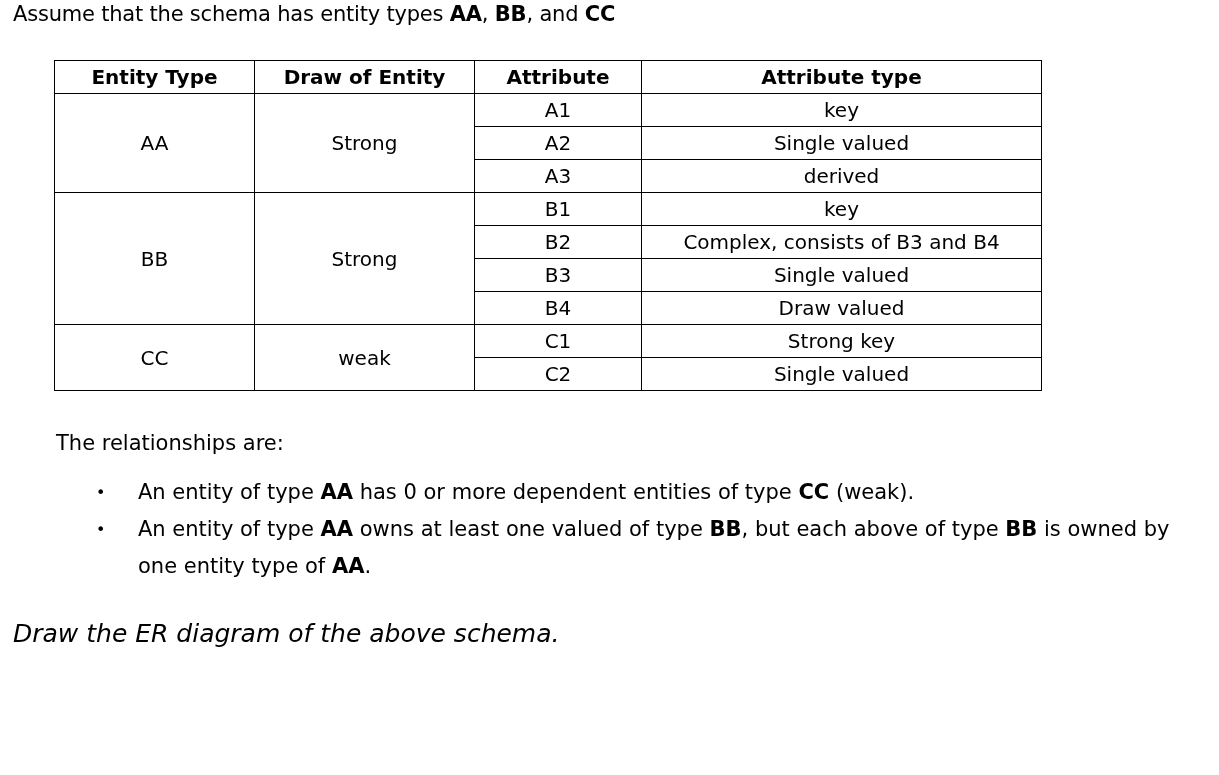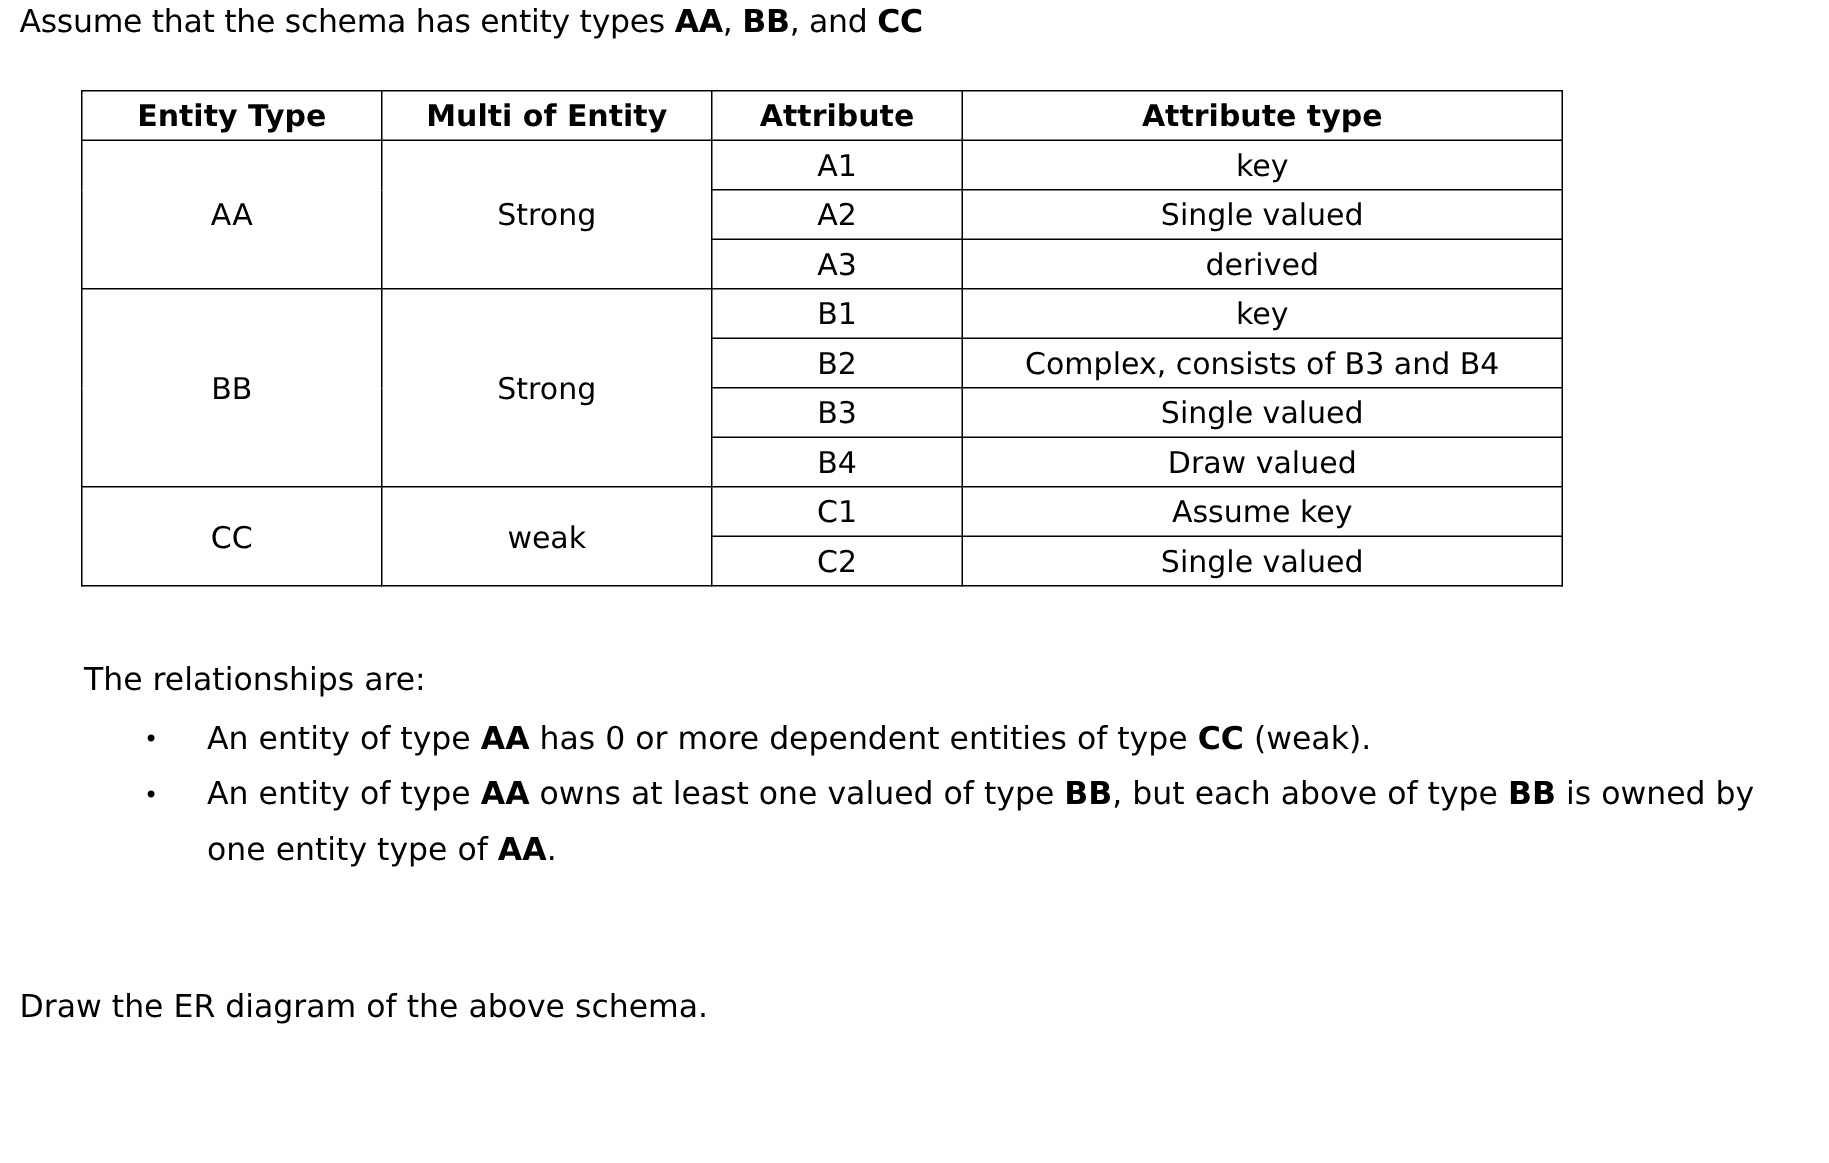--- a/index.html
+++ b/index.html
@@ -18,50 +18,50 @@
     font-size: 20px;
   }
   table.schema td, table.schema th {
     border: 1.3px solid #000; text-align: center; vertical-align: middle;
     padding: 0; height: 32px; line-height: 32px; white-space: nowrap;
   }
   table.schema th { font-weight: bold; height: 32px; }
   .col1 { width: 200px; } .col2 { width: 220px; } .col3 { width: 167px; } .col4 { width: 400px; }
   .rel-title {
     position: absolute; left: 56px; top: 428px;
-    font-size: 21px; line-height: 30px; margin-top: 10px;
+    font-size: 21px; line-height: 30px;
   }
   ul.rels {
     position: absolute; left: 90px; top: 474px; margin: 0; padding: 0; list-style: none;
     width: 1110px; font-size: 21px;
   }
   ul.rels li { position: relative; padding-left: 48px; line-height: 37px; }
   ul.rels li .bullet {
     position: absolute; left: 6px; top: 0; font-size: 16px;
   }
   .closing {
-    position: absolute; left: 13px; top: 656px; font-size: 21px; line-height: 30px;
+    position: absolute; left: 13px; top: 619px; font-size: 25px; line-height: 30px; font-style: italic;
   }
 </style>
 </head>
 <body>
 
 <div class="intro"><span>Assume that the schema has entity types </span><b>AA</b><span>, </span><b>BB</b><span>, and </span><b>CC</b></div>
 
 <table class="schema">
   <colgroup>
       <col class="col1">
       <col class="col2">
       <col class="col3">
       <col class="col4">
     </colgroup>
   <tbody>
       <tr>
     <th>Entity Type</th>
-    <th>Multi of Entity</th>
+    <th>Draw of Entity</th>
     <th>Attribute</th>
     <th>Attribute type</th>
   </tr>
 
   <tr>
     <td rowspan="3">AA</td>
     <td rowspan="3">Strong</td>
     <td>A1</td>
     <td>key</td>
   </tr>
@@ -90,21 +90,21 @@
   </tr>
   <tr>
     <td>B4</td>
     <td>Draw valued</td>
   </tr>
 
   <tr>
     <td rowspan="2">CC</td>
     <td rowspan="2">weak</td>
     <td>C1</td>
-    <td>Assume key</td>
+    <td>Strong key</td>
   </tr>
   <tr>
     <td>C2</td>
     <td>Single valued</td>
   </tr>
 </tbody>
   </table>
 
 <div class="rel-title">The relationships are:</div>
 

